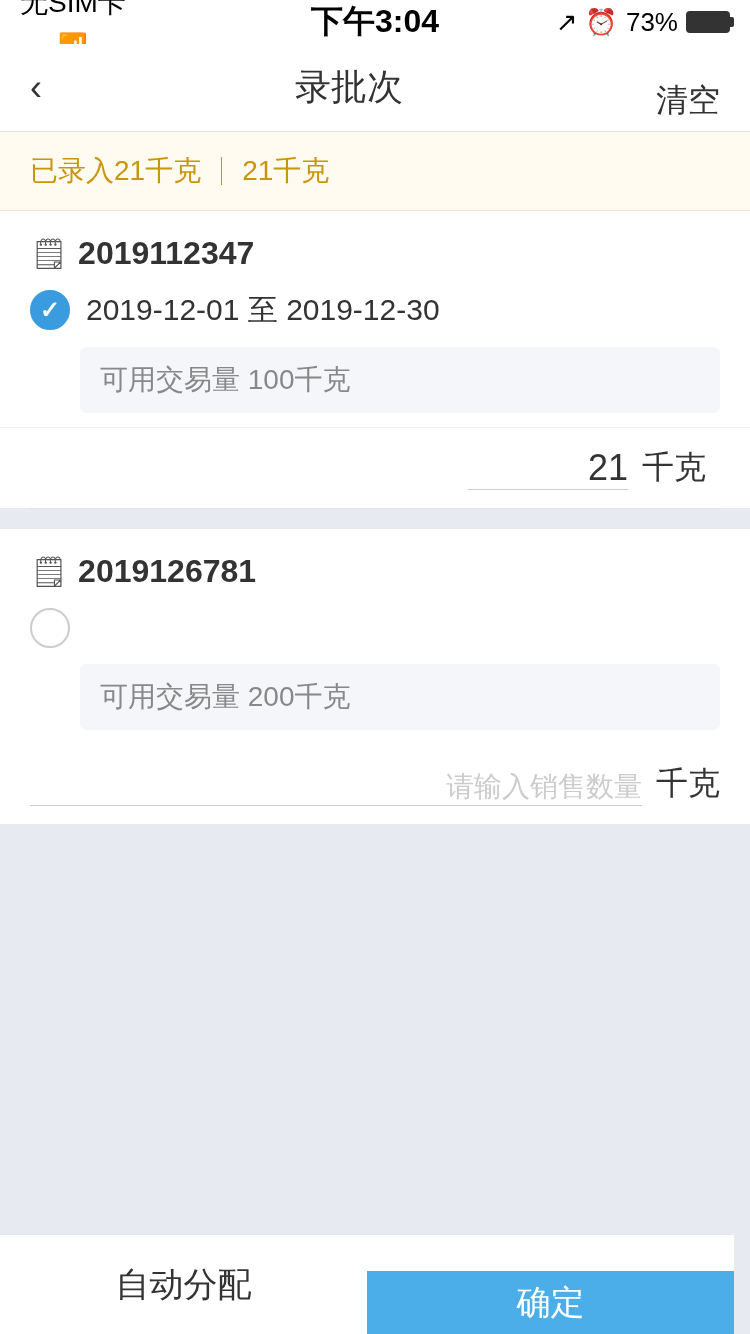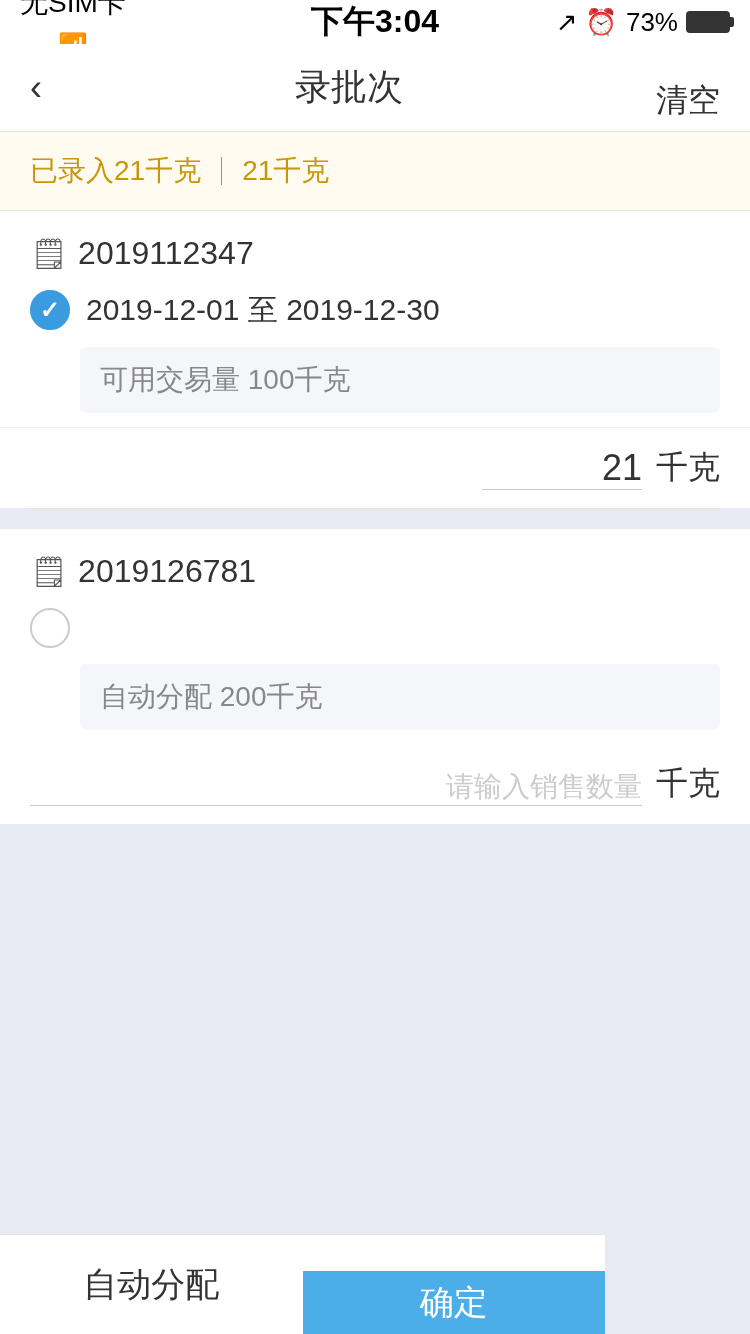--- a/index.html
+++ b/index.html
@@ -117,21 +117,21 @@
       align-items: center;
       padding: 24px 30px 10px 30px;
       gap: 10px;
     }
     .batch-doc-icon {
       font-size: 30px;
       color: #555;
     }
     .batch-id {
       font-size: 32px;
-      font-weight: 400;
+      font-weight: 700;
       color: #333;
     }
     .batch-date-row {
       display: flex;
       align-items: flex-start;
       padding: 8px 30px;
       gap: 16px;
     }
     .radio-circle {
       width: 40px;
@@ -165,21 +165,21 @@
       padding: 14px 20px;
       font-size: 28px;
       color: #888;
     }
 
     
     .qty-row {
       display: flex;
       align-items: center;
       justify-content: flex-end;
-      padding: 18px 30px;
+      padding: 18px 44px;
       border-top: 1px solid #f0f0f0;
       gap: 14px;
     }
     .qty-input {
       font-size: 36px;
       color: #333;
       font-weight: 500;
       text-align: right;
       border: none;
       outline: none;
@@ -225,21 +225,21 @@
       background: #e8eaf2;
       flex: 1;
       min-height: 420px;
     }
 
     
     .bottom-bar {
       position: fixed;
       bottom: 0;
       left: 0;
-      width: 605px;
+      width: 734px;
       height: 100px;
       display: flex;
       background: #fff;
       border-top: 1px solid #e5e5e5;
     }
     .btn-auto {
       flex: 1;
       display: flex;
       align-items: center;
       justify-content: center;
@@ -332,21 +332,21 @@
     <div class="qty-separator"></div>
 
     <div class="second-card">
       <div class="batch-header">
         <span class="batch-doc-icon">🗒</span>
         <span class="batch-id">2019126781</span>
       </div>
       <div class="batch-date-row">
         <div class="radio-circle"></div>
       </div>
-      <div class="batch-avail">自动分配 200千克</div>
+      <div class="batch-avail">可用交易量 200千克</div>
       <div class="qty-row-placeholder">
         <div class="qty-underline" style="flex:1; justify-content:flex-end;">
           <input class="qty-input" type="text" style="width: 300px;" placeholder="请输入销售数量">
         </div>
         <span class="qty-unit-placeholder">千克</span>
       </div>
     </div>
 
     <div class="empty-area"></div>
 

